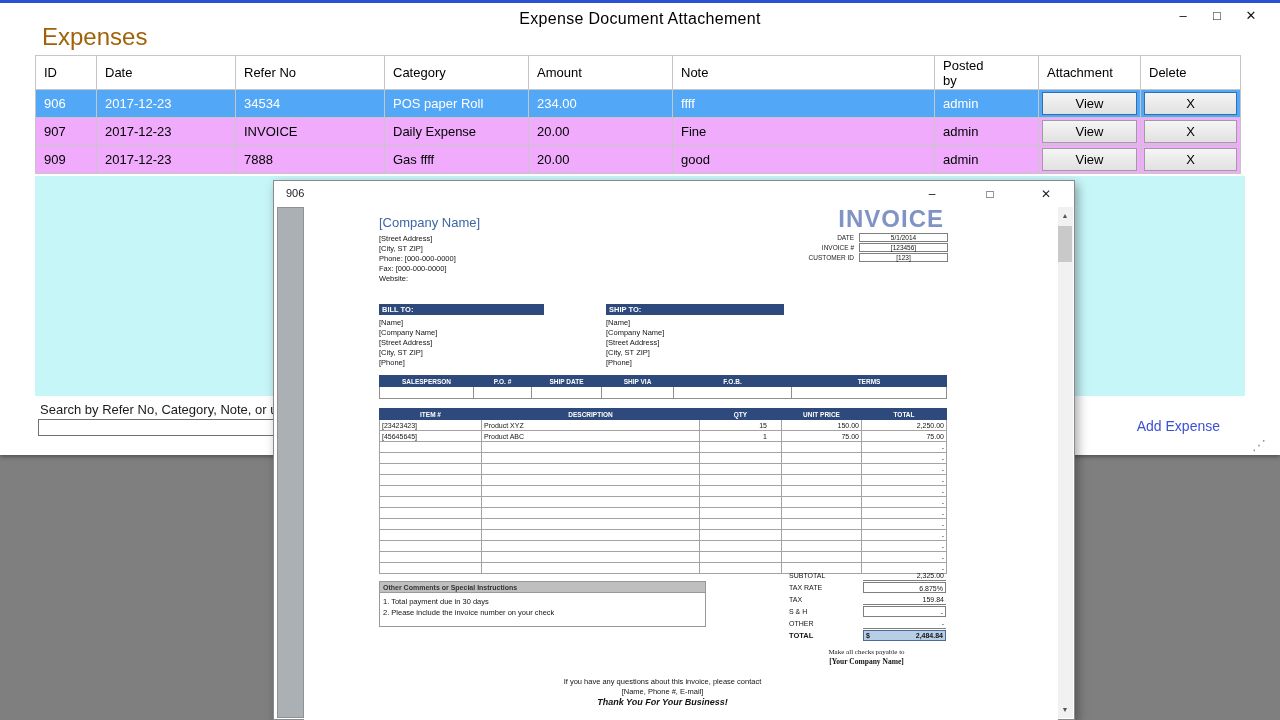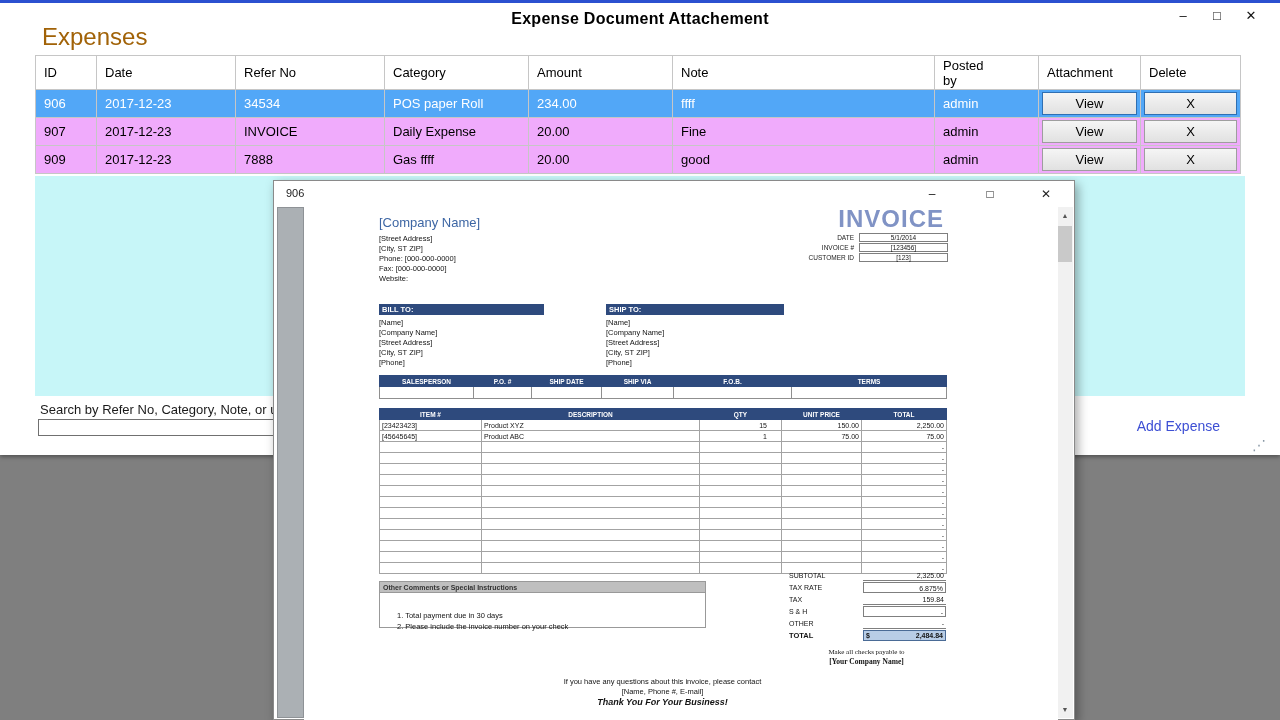--- a/index.html
+++ b/index.html
@@ -4,21 +4,21 @@
 <style>
   * { margin:0; padding:0; box-sizing:border-box; }
   html,body { width:1280px; height:720px; overflow:hidden;
     font-family:"Liberation Sans", sans-serif; }
   #desktop { position:relative; width:1280px; height:720px; background:#7f7f7f; }
 
   
   .main-window { position:absolute; left:0; top:0; width:1280px; height:455px;
     background:#fff; border-top:3px solid #2b50d0; box-shadow:0 2px 4px rgba(0,0,0,.35); }
   .mw-title { position:absolute; top:7px; left:0; width:100%; text-align:center;
-    font-size:16px; font-weight:bold; color:#000; letter-spacing:.3px; }
+    font-size:16px; font-weight:normal; color:#000; letter-spacing:.3px; }
   .mw-controls { position:absolute; top:4px; right:20px; display:flex; gap:16px; }
   .wc { width:18px; height:18px; background:none; border:none; font-size:13px;
     line-height:18px; text-align:center; color:#111; cursor:pointer; padding:0; }
   .mw-heading { position:absolute; left:42px; top:20px; font-size:24px; color:#a16207; }
 
   table.expenses { position:absolute; left:35px; top:52px; width:1205px;
     border-collapse:collapse; table-layout:fixed; font-size:13px; color:#000; }
   table.expenses th, table.expenses td { border:1px solid #c6c6c6; padding:0 4px 0 8px;
     text-align:left; font-weight:normal; overflow:hidden; white-space:nowrap; }
   table.expenses thead th { height:34px; background:#fff; vertical-align:middle; }
@@ -95,21 +95,21 @@
   .tot-val.underline { border-bottom:1px solid #7f7f7f; }
   .tot-val.box { border:1px solid #7f7f7f; }
   .tot-total-box { width:83px; height:11px; background:#b8cde6; border:1px solid #4a6b96;
     display:flex; justify-content:space-between; align-items:center; padding:0 2px;
     font-size:7px; font-weight:bold; }
 
   .comments { left:75px; top:374px; width:327px; }
   .comments-header { height:11px; background:#bfbfbf; border:1px solid #999;
     border-bottom:none; font-size:7px; font-weight:bold; color:#333; line-height:11px;
     padding-left:3px; }
-  .comments-body { height:35px; border:1px solid #999; background:#fff; padding:17px;
+  .comments-body { height:35px; border:1px solid #999; background:#fff; padding:3px;
     font-size:7.5px; line-height:11px; }
   .checks { left:483px; top:440px; width:159px; text-align:center; font-size:7px;
     line-height:10px;font-family:Liberation Serif, serif; }
   .checks .bold { font-weight:bold; font-size:7.5px; }
   .inv-footer { left:75px; top:470px; width:567px; text-align:center; font-size:7.5px;
     line-height:10px; }
   .inv-footer .thanks { font-size:9px; font-weight:bold; font-style:italic; }
 </style>
 </head>
 <body>

